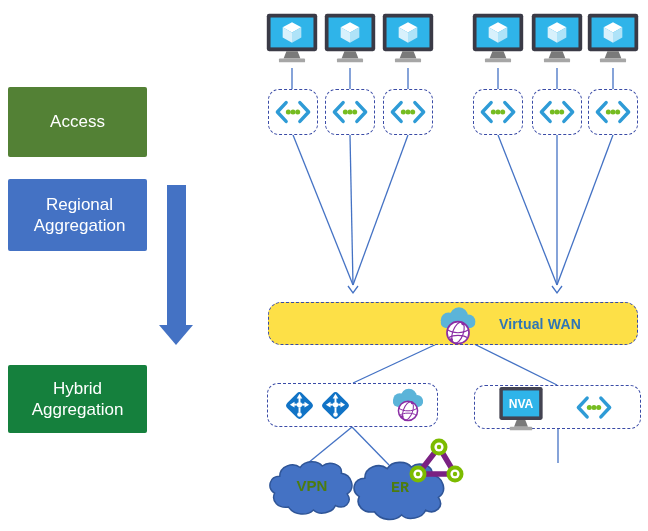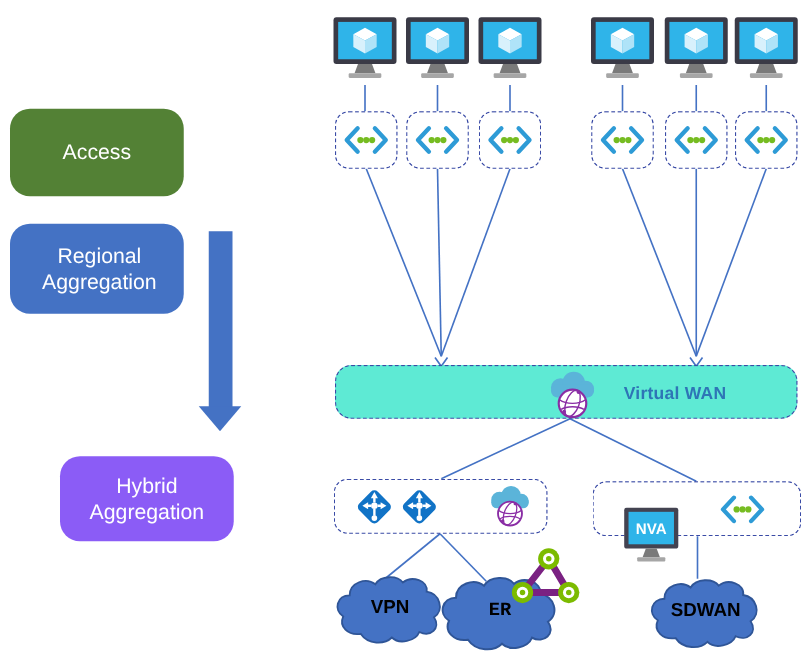--- a/index.html
+++ b/index.html
@@ -8,21 +8,21 @@
     font-family:"Liberation Sans",sans-serif;
   }
   svg{display:block;}
   svg text{font-family:"Liberation Sans",sans-serif;}
 
   
   .connectors{position:absolute;left:0;top:0;width:648px;height:531px;z-index:0;pointer-events:none;}
 
   
   .side-box{
-    position:absolute;left:8px;width:139px;border-radius:16px;z-index:2;
+    position:absolute;left:8px;width:139px;border-radius:2px;z-index:2;
     display:flex;align-items:center;justify-content:center;text-align:center;
     color:#fff;font-size:17px;line-height:1.25;padding:0 14px;box-sizing:border-box;
   }
   .sb0{top:87px;height:70px;}
   .sb1{top:179px;height:72px;}
   .sb2{top:272px;height:71px;}
   .sb3{top:365px;height:68px;}
 
   .flow-arrow{position:absolute;z-index:1;}
   .flow-arrow .shaft{position:absolute;left:167px;top:185px;width:19px;height:141px;background:#4472C4;}
@@ -36,48 +36,48 @@
 
   .vnet-box{
     position:absolute;top:89px;width:50px;height:46px;box-sizing:border-box;z-index:2;
     border:1.6px dashed #3A4BA6;border-radius:11px;background:#fff;
     display:flex;align-items:center;justify-content:center;
   }
   .vb1{left:268px}.vb2{left:325px}.vb3{left:383px}.vb4{left:473px}.vb5{left:532px}.vb6{left:588px}
   .vnet-box svg{width:40px;height:26px;}
 
   .vwan-box{
-    position:absolute;left:268px;top:292px;width:370px;height:43px;box-sizing:border-box;z-index:2;
-    border:1.6px dashed #3A4BA6;border-radius:13px;background:#5eead4;
+    position:absolute;left:268px;top:302px;width:370px;height:43px;box-sizing:border-box;z-index:2;
+    border:1.6px dashed #3A4BA6;border-radius:13px;background:#fde047;
   }
   .vwan-box .vwan-icon{position:absolute;left:166px;top:1px;width:46px;height:44px;}
   .vwan-label{
     position:absolute;left:230px;top:0;height:41px;display:flex;align-items:center;
     color:#2E75B6;font-size:14px;font-weight:bold;letter-spacing:.2px;
   }
 
   .hub-box{
     position:absolute;box-sizing:border-box;z-index:2;background:#fff;
     border:1.6px dashed #3A4BA6;border-radius:11px;
   }
   .hub-left{left:267px;top:383px;width:171px;height:44px;}
   .hub-right{left:474px;top:385px;width:167px;height:44px;}
   .gw1{left:14px;top:4px;width:35px;height:35px;}
   .gw2{left:50px;top:4px;width:35px;height:35px;}
   .hub-vwan{left:120px;top:2px;width:40px;height:38px;}
-  .nva{left:20px;top:1px;width:52px;height:45px;margin-top:19px;}
+  .nva{left:20px;top:1px;width:52px;height:45px;}
   .hub-vnet{left:96px;top:9px;width:46px;height:25px;}
   .hub-box .icon{z-index:3;}
 
   
   .cloud{position:absolute;z-index:2;}
   .cloud svg{position:absolute;left:0;top:0;width:100%;height:100%;}
   .cloud span{
     position:absolute;left:0;right:0;top:0;bottom:6px;display:flex;align-items:center;justify-content:center;
-    color:#000000;font-size:15px;font-weight:bold;z-index:3;
+    color:#4d7c0f;font-size:15px;font-weight:bold;z-index:3;
   }
   .cloud-vpn{left:268px;top:456px;width:88px;height:64px;}
   .cloud-er{left:352px;top:458px;width:96px;height:66px;font-family:Liberation Mono, monospace;}
   .cloud-sdwan{left:517px;top:461px;width:95px;height:60px;}
 
   .peering{left:402px;top:436px;width:62px;height:52px;z-index:4;}
 </style>
 </head>
 <body>
 
@@ -110,21 +110,21 @@
 
     <line x1="558" y1="429" x2="558" y2="463"></line>
   </svg>
 
   <div class="side-box sb0" style="background: rgb(83, 129, 53);">
     <span>Access</span>
   </div>
   <div class="side-box sb1" style="background: rgb(68, 114, 196); padding-left: 18px;">
     <span>Regional Aggregation</span>
   </div>
-  <div class="side-box sb3" style="background: #8b5cf6; margin-left: 40px;">
+  <div class="side-box sb3" style="background: #15803d;">
     <span>Hybrid Aggregation</span>
   </div>
   <div class="flow-arrow">
     <div class="shaft"></div>
     <div class="head"></div>
   </div>
 
   <div class="icon vm vm1">
   <svg viewBox="0 0 60 56" width="100%" height="100%">
     <rect x="3" y="1" width="54" height="40" rx="2.5" fill="#3A3A46"></rect>
@@ -351,26 +351,20 @@
       <path d="M28,66 C14,68 4,58 9,47 C-2,40 2,24 16,24 C16,10 34,4 44,12 C50,2 68,2 74,10 C84,2 102,8 100,20 C114,22 120,40 108,48 C116,60 104,70 92,64 C88,74 70,78 62,70 C54,78 36,78 28,66 Z" fill="#4472C4" stroke="#2F5597" stroke-width="2"></path>
     </svg>
     <span>VPN</span>
   </div>
   <div class="cloud cloud-er">
     <svg viewBox="0 0 120 80">
       <path d="M28,66 C14,68 4,58 9,47 C-2,40 2,24 16,24 C16,10 34,4 44,12 C50,2 68,2 74,10 C84,2 102,8 100,20 C114,22 120,40 108,48 C116,60 104,70 92,64 C88,74 70,78 62,70 C54,78 36,78 28,66 Z" fill="#4472C4" stroke="#2F5597" stroke-width="2"></path>
     </svg>
     <span>ER</span>
   </div>
-  <div class="cloud cloud-sdwan">
-    <svg viewBox="0 0 120 80">
-      <path d="M28,66 C14,68 4,58 9,47 C-2,40 2,24 16,24 C16,10 34,4 44,12 C50,2 68,2 74,10 C84,2 102,8 100,20 C114,22 120,40 108,48 C116,60 104,70 92,64 C88,74 70,78 62,70 C54,78 36,78 28,66 Z" fill="#4472C4" stroke="#2F5597" stroke-width="2"></path>
-    </svg>
-    <span>SDWAN</span>
-  </div>
 
   <div class="icon peering">
   <svg viewBox="0 0 62 52" width="100%" height="100%">
     <path d="M16,38 L37,11 L53,38 Z" fill="none" stroke="#7A2182" stroke-width="5.5" stroke-linejoin="round"></path>
     <g>
       <circle cx="16" cy="38" r="8.5" fill="#7CBB00"></circle>
           <circle cx="16" cy="38" r="4.6" fill="#FFFFFF"></circle>
           <circle cx="16" cy="38" r="2.2" fill="#7CBB00"></circle>
       <circle cx="37" cy="11" r="8.5" fill="#7CBB00"></circle>
           <circle cx="37" cy="11" r="4.6" fill="#FFFFFF"></circle>

